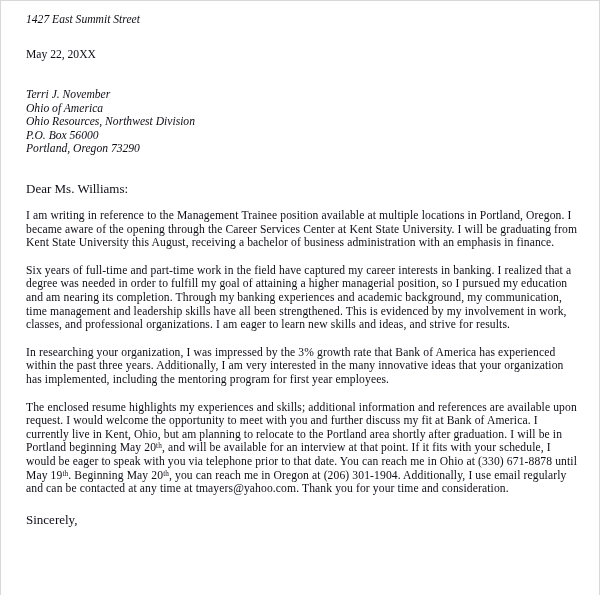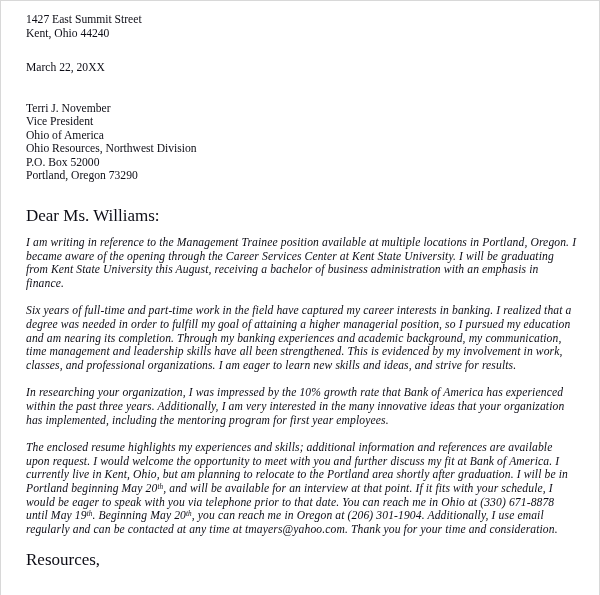--- a/index.html
+++ b/index.html
@@ -24,92 +24,90 @@
     position: absolute;
     left: 25px;
     top: 12px;
     width: 552px;
     color: #0d0d16;
     font-size: 11.6px;
     line-height: 13.5px;
   }
   .block {
     margin: 0;
+    font-style: italic;
   }
   .line {
     white-space: nowrap;
   }
   .gap-date { height: 21px; }
   .gap-addr { height: 27px; }
   .gap-salut { height: 26px; }
   .gap-para { height: 14px; }
   .gap-close { height: 17px; }
 
   p.para {
     margin: 0;
     text-align: left;
     font-size: 11.6px;
     line-height: 13.6px;
     letter-spacing: 0.01em;
-    font-style: italic;
   }
   sup {
     font-size: 0.62em;
     vertical-align: 0.42em;
     line-height: 0;
   }
   .salutation, .closing {
-    font-size: 17px;
+    font-size: 13px;
     line-height: 13.5px;
   }
 </style>
 </head>
 <body>
 
 <div class="page">
   <div class="sheet">
 
     <div class="block">
       <div class="line">1427 East Summit Street</div>
-      <div class="line">Kent, Ohio 44240</div>
     </div>
 
     <div class="gap-date"></div>
 
-    <div class="line">March 22, 20XX</div>
+    <div class="line">May 22, 20XX</div>
 
     <div class="gap-addr"></div>
 
     <div class="block">
       <div class="line">Terri J. November</div>
-      <div class="line">Vice President</div>
       <div class="line">Ohio of America</div>
       <div class="line">Ohio Resources, Northwest Division</div>
-      <div class="line">P.O. Box 52000</div>
+      <div class="line">P.O. Box 56000</div>
       <div class="line">Portland, Oregon  73290</div>
     </div>
 
     <div class="gap-salut"></div>
 
     <div class="salutation">Dear Ms. Williams:</div>
 
     <div class="gap-para"></div>
 
     <p class="para">I am writing in reference to the Management Trainee position available at multiple locations in Portland, Oregon.  I became aware of the opening through the Career Services Center at Kent State University.  I will be graduating from Kent State University this August, receiving a bachelor of business administration with an emphasis in finance.</p>
 
     <div class="gap-para"></div>
 
     <p class="para">Six years of full-time and part-time work in the field have captured my career interests in banking.  I realized that a degree was needed in order to fulfill my goal of attaining a higher managerial position, so I pursued my education and am nearing its completion.  Through my banking experiences and academic background, my communication, time management and leadership skills have all been strengthened.  This is evidenced by my involvement in work, classes, and professional organizations.  I am eager to learn new skills and ideas, and strive for results.</p>
 
     <div class="gap-para"></div>
 
-    <p class="para">In researching your organization, I was impressed by the 10% growth rate that Bank of America has experienced within the past three years.  Additionally, I am very interested in the many innovative ideas that your organization has implemented, including the mentoring program for first year employees.</p>
+    <p class="para">In researching your organization, I was impressed by the 3% growth rate that Bank of America has experienced within the past three years.  Additionally, I am very interested in the many innovative ideas that your organization has implemented, including the mentoring program for first year employees.</p>
 
     <div class="gap-para"></div>
 
     <p class="para"><span>The enclosed resume highlights my experiences and skills; additional information and references are available upon request.  I would welcome the opportunity to meet with you and further discuss my fit at Bank of America.  I currently live in Kent, Ohio, but am planning to relocate to the Portland area shortly after graduation.  I will be in Portland beginning May 20</span><sup>th</sup><span>, and will be available for an interview at that point.  If it fits with your schedule, I would be eager to speak with you via telephone prior to that date.  You can reach me in Ohio at (330) 671-8878 until May 19</span><sup>th</sup><span>.  Beginning May 20</span><sup>th</sup><span>, you can reach me in Oregon at (206) 301-1904.  Additionally, I use email regularly and can be contacted at any time at tmayers@yahoo.com.  Thank you for your time and consideration.</span></p>
 
     <div class="gap-close"></div>
 
-    <div class="closing">Resources,</div>
+    <div class="closing">Sincerely,</div>
 
   </div>
 </div>
 
 </body></html>

